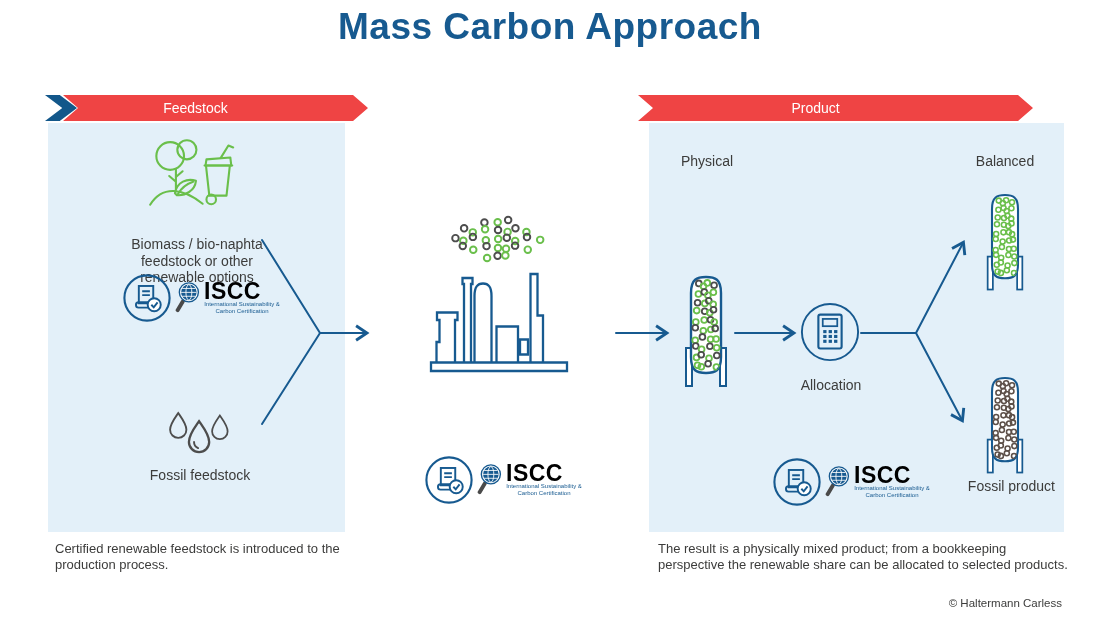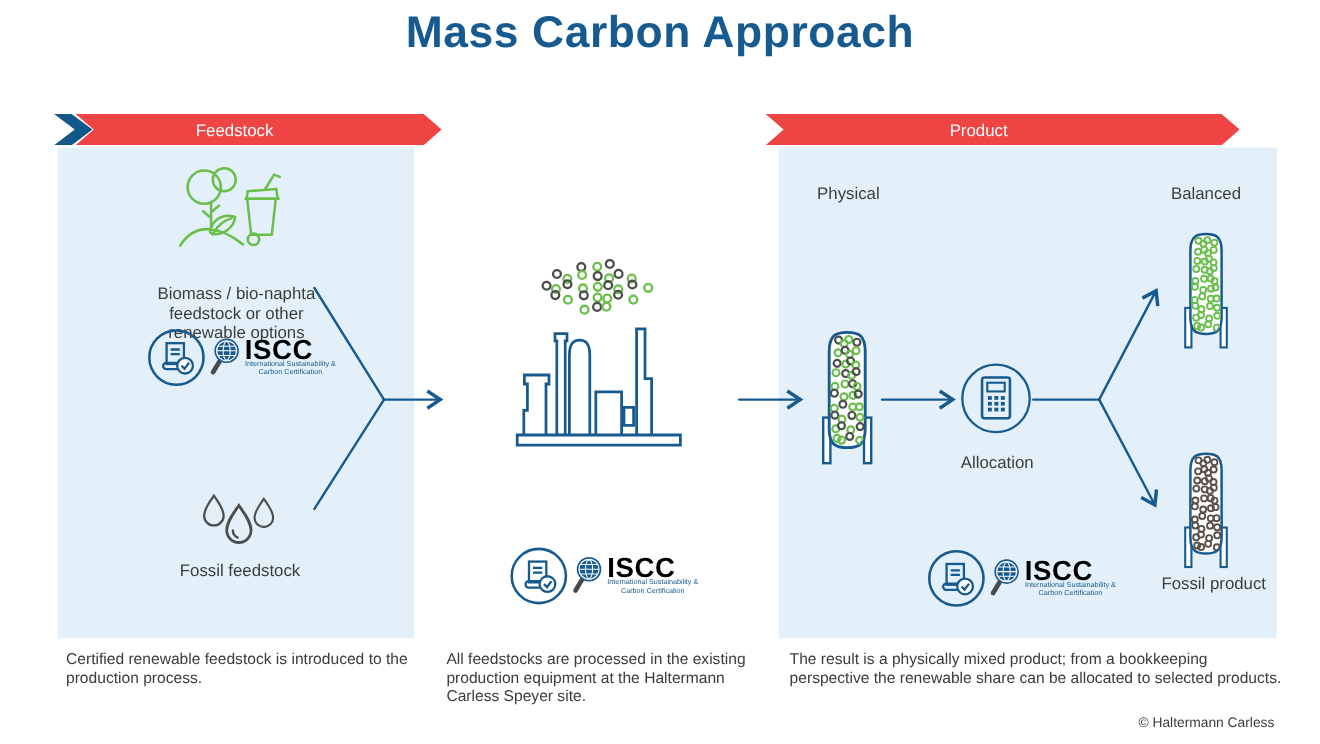--- a/index.html
+++ b/index.html
@@ -178,21 +178,20 @@
         <ellipse cx="16" cy="13.5" rx="3.4" ry="9"></ellipse>
         <path d="M7,13.5 H25 M8.3,9 H23.7 M8.3,18 H23.7"></path>
       </g>
     </svg>
     <div>
       <div class="iscc-name">ISCC</div>
       <div class="iscc-sub">International Sustainability &amp; Carbon Certification</div>
     </div>
   </div>
 
-  <div class="abs cap" style="left:372px;top:541px;width:250px;">All feedstocks are processed in the existing production equipment at the Haltermann Carless Speyer site.</div>
 
   <div class="abs lbl" style="left:659px;top:153px;width:96px;">Physical</div>
   <div class="abs lbl" style="left:957px;top:153px;width:96px;">Balanced</div>
 
   <svg class="abs" style="left:683px;top:270px;" width="46" height="120" viewBox="0 0 46 120">
     <defs>
         <clipPath id="tclip1">
           <path d="M8,23 C8,9 14,7 23,7 C32,7 38,9 38,23 L38,87 C38,101 32,103 23,103 C14,103 8,101 8,87 Z"></path>
         </clipPath>
       </defs>

